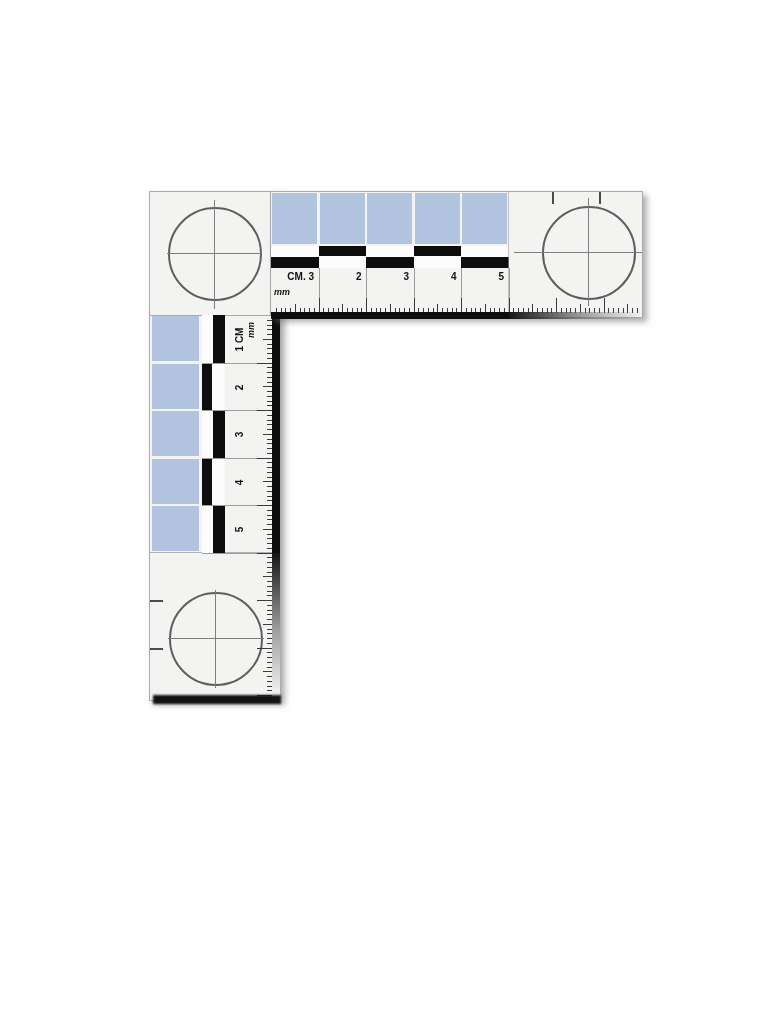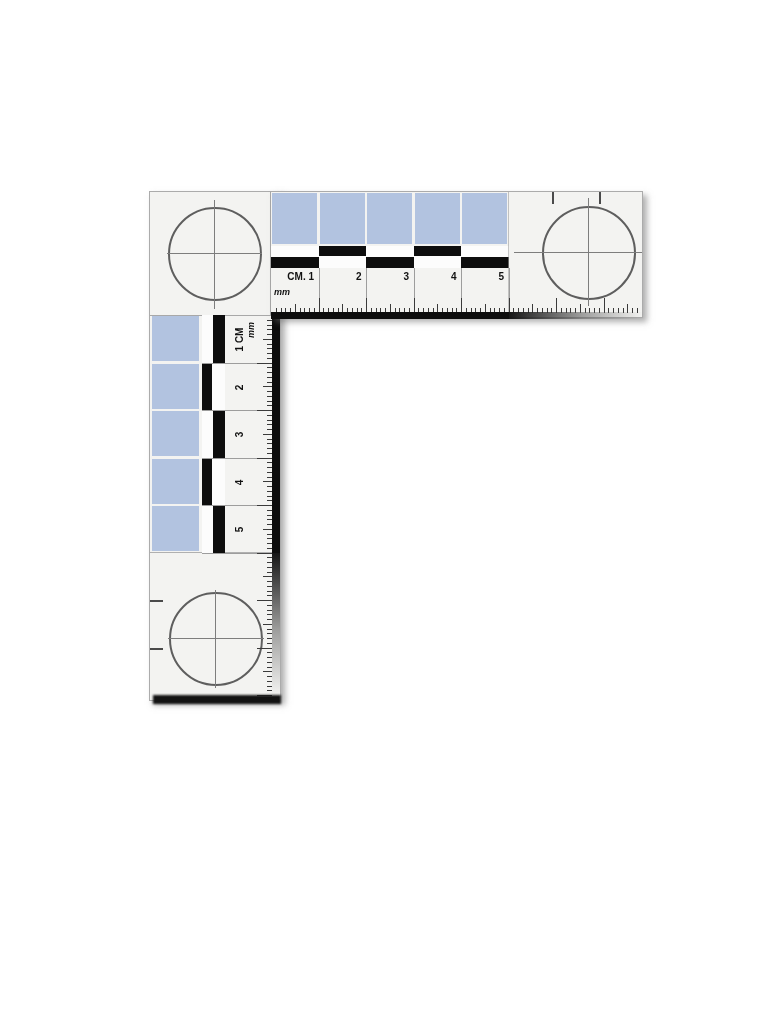--- a/index.html
+++ b/index.html
@@ -276,21 +276,21 @@
       <div class="tick" style="left: 332.5px; top: 106px; width: 1px; height: 15px;"></div>
       <div class="tick" style="left: 337.25px; top: 115.5px; width: 1px; height: 5.5px;"></div>
       <div class="tick" style="left: 342px; top: 115.5px; width: 1px; height: 5.5px;"></div>
       <div class="tick" style="left: 346.75px; top: 115.5px; width: 1px; height: 5.5px;"></div>
       <div class="tick" style="left: 351.5px; top: 115.5px; width: 1px; height: 5.5px;"></div>
       <div class="tick" style="left: 356.25px; top: 112px; width: 1px; height: 9px;"></div>
       <div class="tick" style="left: 361px; top: 115.5px; width: 1px; height: 5.5px;"></div>
       <div class="tick" style="left: 365.75px; top: 115.5px; width: 1px; height: 5.5px;"></div>
       <div class="tick" style="left: 280.5px; top: 0px; width: 2px; height: 12px; background: rgb(74, 74, 74);"></div>
       <div class="tick" style="left: 328px; top: 0px; width: 2px; height: 12px; background: rgb(74, 74, 74);"></div>
-      <div class="lbl-h" style="left: 0px;">CM. 1</div>
+      <div class="lbl-h" style="left: 0px;">CM. 3</div>
       <div class="lbl-h" style="left: 47.5px;">2</div>
       <div class="lbl-h" style="left: 95px;">3</div>
       <div class="lbl-h" style="left: 142.5px;">4</div>
       <div class="lbl-h" style="left: 190px;">5</div>
       <div class="mm-h">mm</div>
       <div class="strip-h-solid abs"></div>
       <div class="strip-h-fade abs"></div>
       <div class="d-right abs"></div>
       <div class="circle c-right"></div>
       <div class="xline" style="left:243px;top:60px;width:128px;height:1px;"></div>

